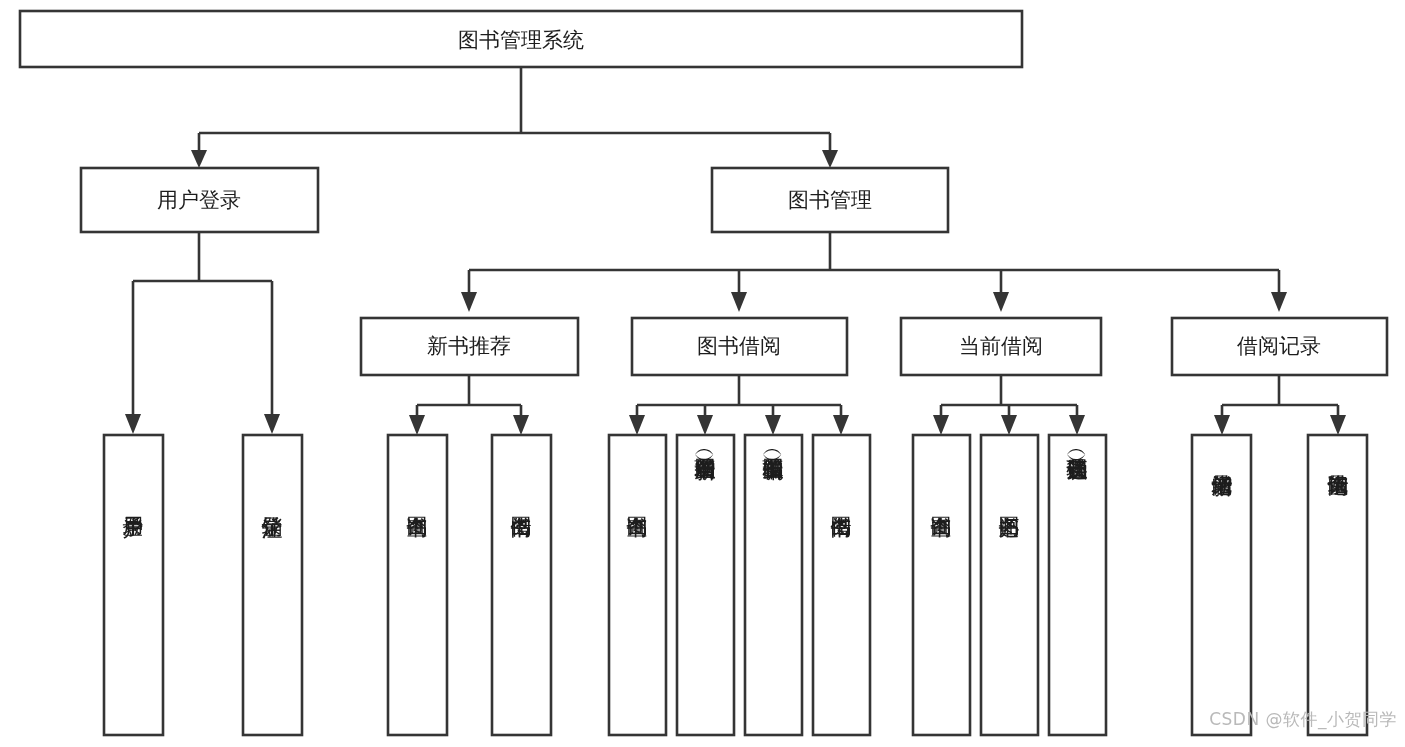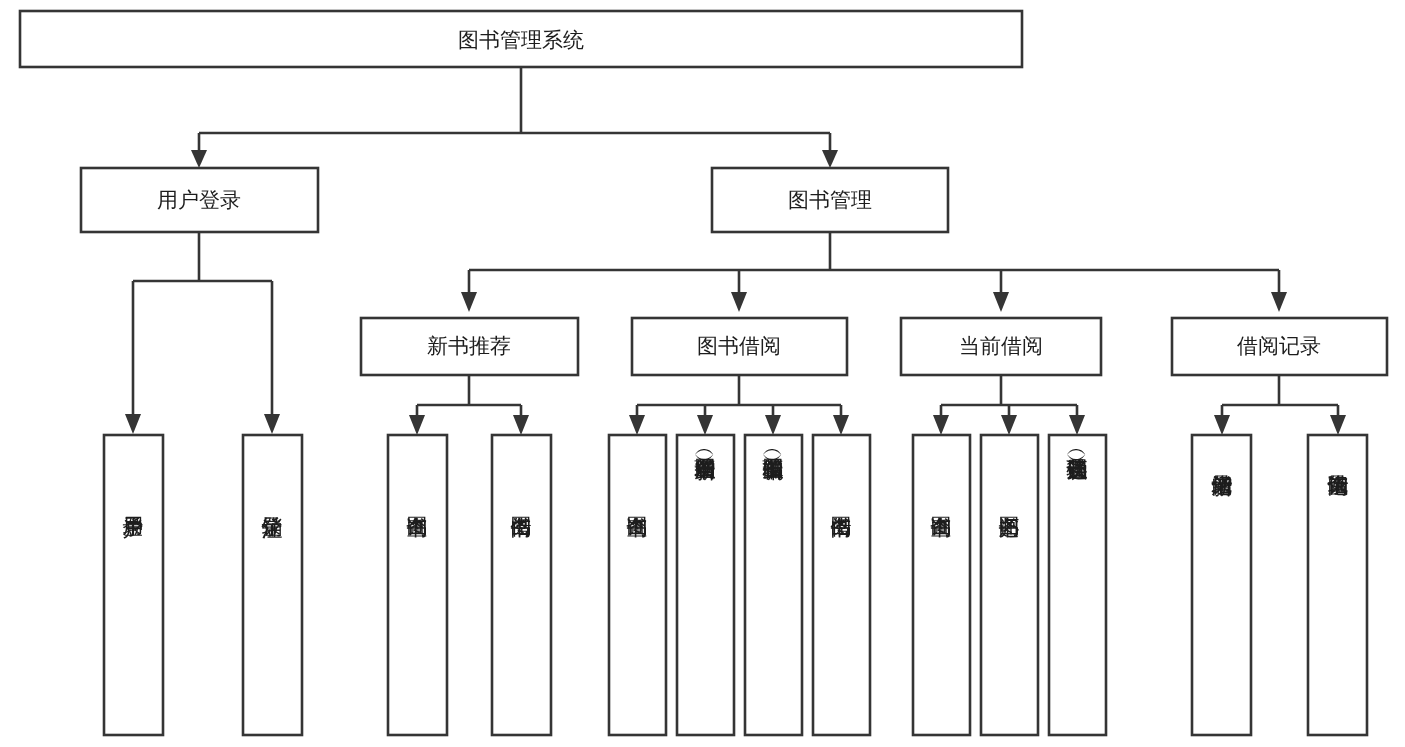--- a/index.html
+++ b/index.html
@@ -242,13 +242,14 @@
       <text class="node-label-vertical" x="1222" y="458">新增借阅记录</text>
     </g>
 
     <g>
       <rect class="node-box" x="1308" y="435" width="59" height="300"></rect>
       <text class="node-label-vertical" x="1338" y="458">查询借阅记录</text>
     </g>
 
   </svg>
 
+  <div class="watermark">CSDN @软件_小贺同学</div>
 </div>
 
 </body></html>

